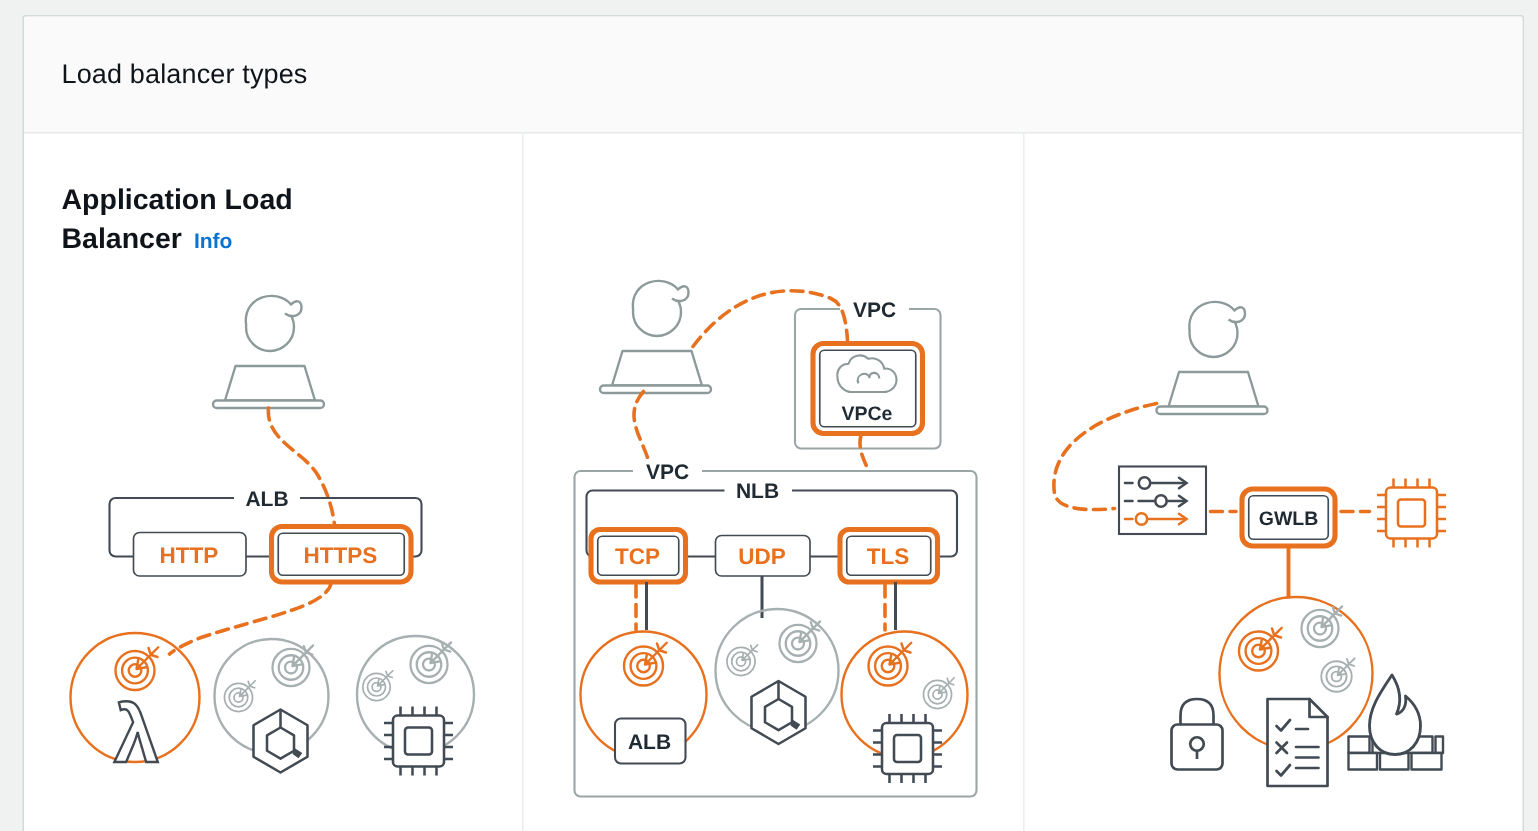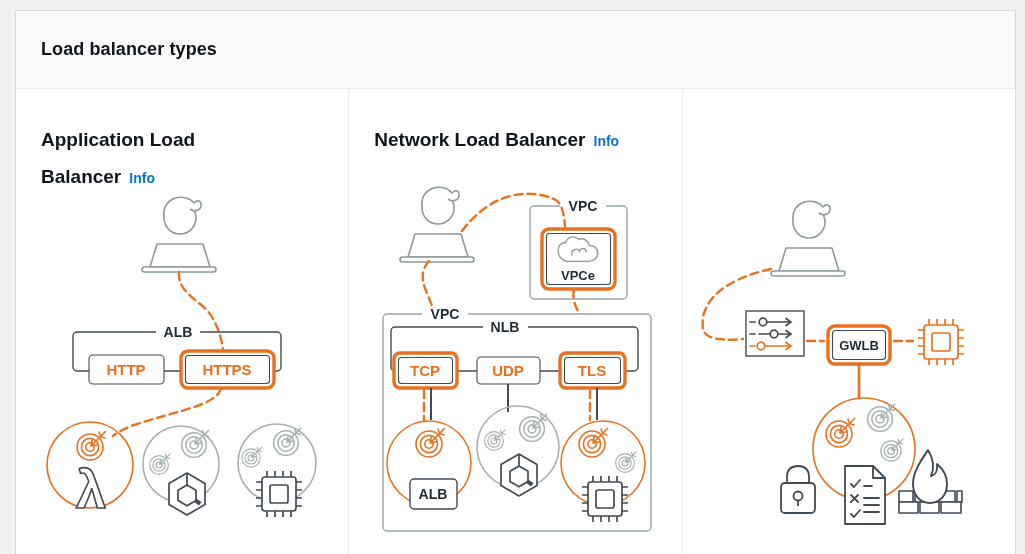--- a/index.html
+++ b/index.html
@@ -10,27 +10,27 @@
   }
   .panel{
     position:absolute;left:15px;top:10px;width:1001px;height:552px;
     background:#fff;border:1px solid #d3dada;border-radius:2px;
     box-sizing:border-box;overflow:hidden;
   }
   .panel-header{
     height:78px;background:#fafafa;border-bottom:1px solid #e7eaea;
     display:flex;align-items:center;padding:0 25px;box-sizing:border-box;
   }
-  .panel-title{font-size:18px;font-weight:700;color:#0f141a;letter-spacing:.1px}
+  .panel-title{font-size:18px;font-weight:400;color:#0f141a;letter-spacing:.1px}
   .cards{display:flex;height:473px}
   .card{position:relative;flex:1 1 0;border-right:1px solid #ebeeee;box-sizing:border-box}
   .card:last-child{border-right:none}
   .card-head{position:relative;z-index:2;padding:32px 20px 0 25px}
   .card-title{
-    margin:0;font-size:19px;line-height:37px;font-weight:700;color:#0f141a;
+    margin:0;font-size:19px;line-height:26px;font-weight:700;color:#0f141a;
     max-width:245px;
   }
   .info-link{
     font-size:14px;font-weight:700;color:#0972d3;text-decoration:none;
     margin-left:8px;white-space:nowrap;cursor:pointer;
   }
   svg.diagram{position:absolute;left:0;top:0;z-index:1;display:block}
 
   
   .dash{fill:none;stroke:#e8711f;stroke-width:2.4;stroke-dasharray:8 5;stroke-linecap:round}
@@ -150,23 +150,20 @@
         <use href="#target" transform="translate(143,376) scale(0.72)" style="color:#a7b0b0"></use>
         <use href="#target" transform="translate(178,356) scale(0.95)" style="color:#a7b0b0"></use>
         <use href="#hexagon" transform="translate(171,405)" style="color:#424a53"></use>
         <use href="#target" transform="translate(235,369) scale(0.7)" style="color:#a7b0b0"></use>
         <use href="#target" transform="translate(270,354) scale(0.95)" style="color:#a7b0b0"></use>
         <use href="#chip" transform="translate(263,405)" style="color:#424a53"></use>
       </svg>
     </div>
 
     <div class="card">
-      <div class="card-head">
-        <h3 class="card-title"><span>Network Load Balancer</span><a class="info-link">Info</a></h3>
-      </div>
       <svg class="diagram" width="335" height="466" viewBox="0 0 335 466">
 
         <use href="#person" transform="translate(88,170)" style="color:#8d9a9a"></use>
 
         <rect class="gbox" x="181" y="117" width="97" height="93" rx="4"></rect>
         <rect class="chipbg" x="211" y="109" width="46" height="15"></rect>
         <text class="t-dark" x="234" y="122">VPC</text>
 
         <rect class="obox" x="193" y="140" width="73" height="60" rx="7"></rect>
         <rect class="ibox" x="197.5" y="144.5" width="64" height="51" rx="3"></rect>

